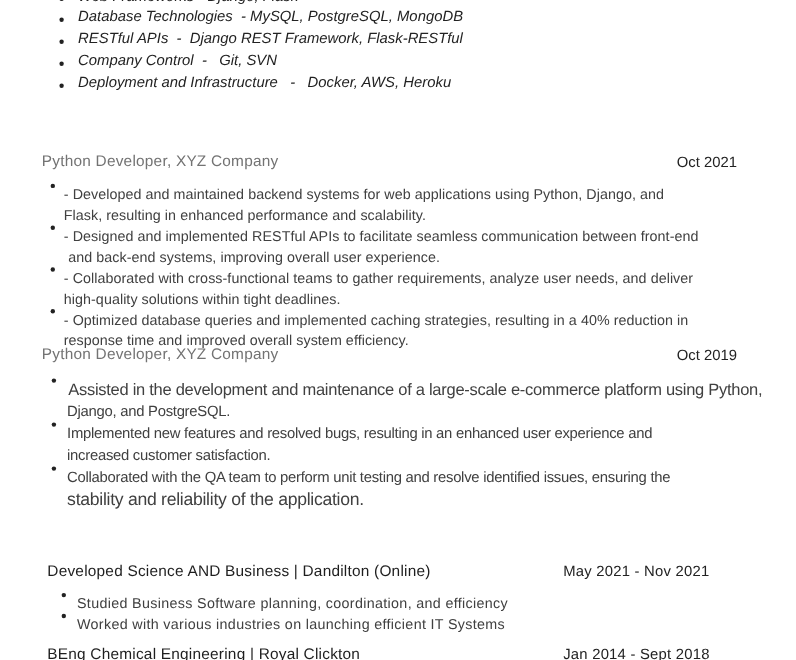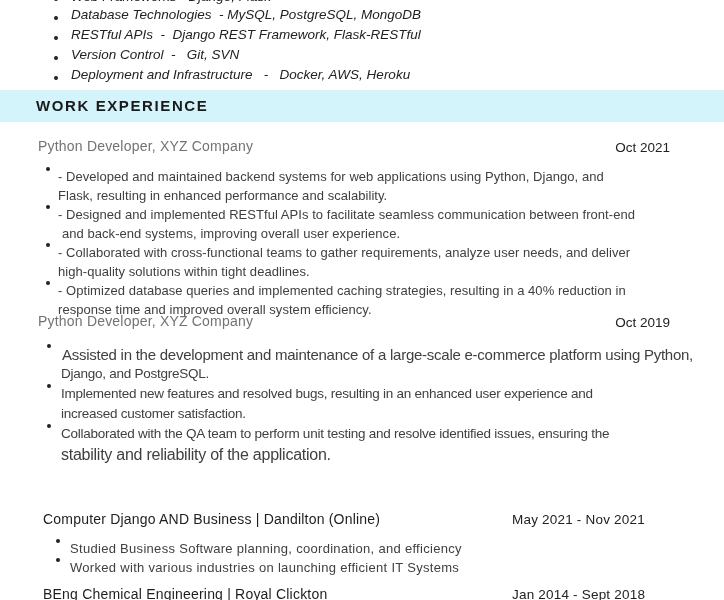--- a/index.html
+++ b/index.html
@@ -113,29 +113,26 @@
     <div class="skill-bullet" style="top:8px"></div>
     <div class="skill-line" style="top:0px"><span>Web Frameworks</span><span> - </span><span>Django, Flask</span></div>
 
     <div class="skill-bullet" style="top:27px"></div>
     <div class="skill-line" style="top:18px"><span>Database Technologies</span><span>  - </span><span>MySQL, PostgreSQL, MongoDB</span></div>
 
     <div class="skill-bullet" style="top:47px"></div>
     <div class="skill-line" style="top:38px"><span>RESTful APIs</span><span>  -  </span><span>Django REST Framework, Flask-RESTful</span></div>
 
     <div class="skill-bullet" style="top:67px"></div>
-    <div class="skill-line" style="top:58px"><span>Version Control</span><span>  -   </span><span>Git, SVN</span></div>
+    <div class="skill-line" style="top:58px"><span>Company Control</span><span>  -   </span><span>Git, SVN</span></div>
 
     <div class="skill-bullet" style="top:87px"></div>
     <div class="skill-line" style="top:78px"><span>Deployment and Infrastructure</span><span>   -   </span><span>Docker, AWS, Heroku</span></div>
   </div>
 
-  <div class="section-band" style="top:90px">
-    <div class="section-title">WORK EXPERIENCE</div>
-  </div>
 
   <div>
     <div class="job-title" style="top:138px">Python Developer, XYZ Company</div>
     <div class="job-date" style="top:140px">Oct 2021</div>
 
     <div class="bullet" style="left:46px; top:167px"></div>
     <div class="line" style="left:58px; top:158px">- Developed and maintained backend systems for web applications using Python, Django, and</div>
     <div class="line" style="left:58px; top:177px">Flask, resulting in enhanced performance and scalability.</div>
 
     <div class="bullet" style="left:46px; top:205px"></div>
@@ -163,21 +160,21 @@
     <div class="line" style="left:61px; top:375px; font-size:13.5px; letter-spacing:-0.25px">Implemented new features and resolved bugs, resulting in an enhanced user experience and</div>
     <div class="line" style="left:61px; top:395px; font-size:13.5px; letter-spacing:-0.25px">increased customer satisfaction.</div>
 
     <div class="bullet" style="left:47px; top:424px"></div>
     <div class="line" style="left:61px; top:415px; font-size:13.5px; letter-spacing:-0.25px">Collaborated with the QA team to perform unit testing and resolve identified issues, ensuring the</div>
     <div class="line" style="left:61px; top:435px; font-size:16px; letter-spacing:-0.25px">stability and reliability of the application.</div>
   </div>
 
 
   <div>
-    <div class="edu-title" style="top:511px">Computer Django AND Business | Dandilton (Online)</div>
+    <div class="edu-title" style="top:511px">Developed Science AND Business | Dandilton (Online)</div>
     <div class="edu-date" style="top:512px">May 2021 - Nov 2021</div>
 
     <div class="bullet" style="left:56px; top:539px"></div>
     <div class="line" style="left:70px; top:530px; letter-spacing:0.3px">Studied Business Software planning, coordination, and efficiency</div>
 
     <div class="bullet" style="left:56px; top:558px"></div>
     <div class="line" style="left:70px; top:549px; letter-spacing:0.3px">Worked with various industries on launching efficient IT Systems</div>
   </div>
 
   <div>

